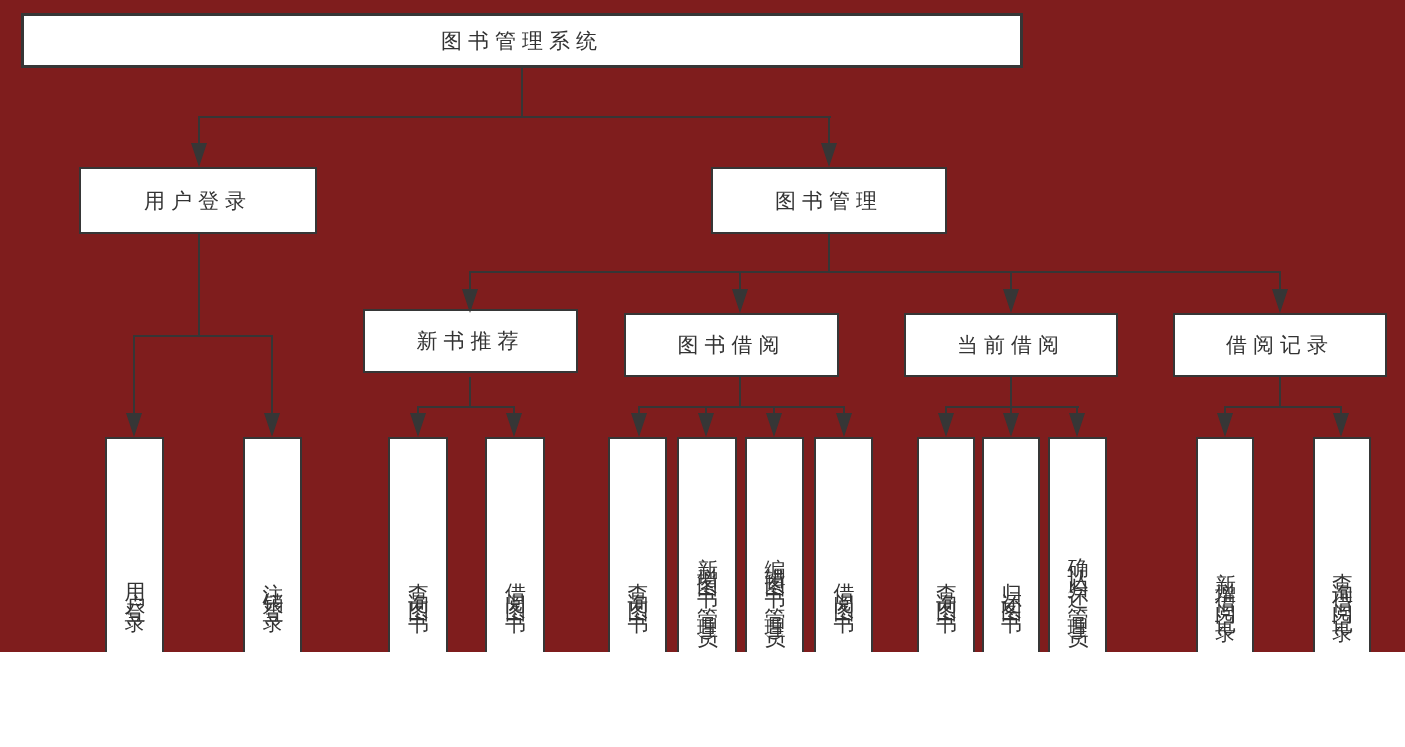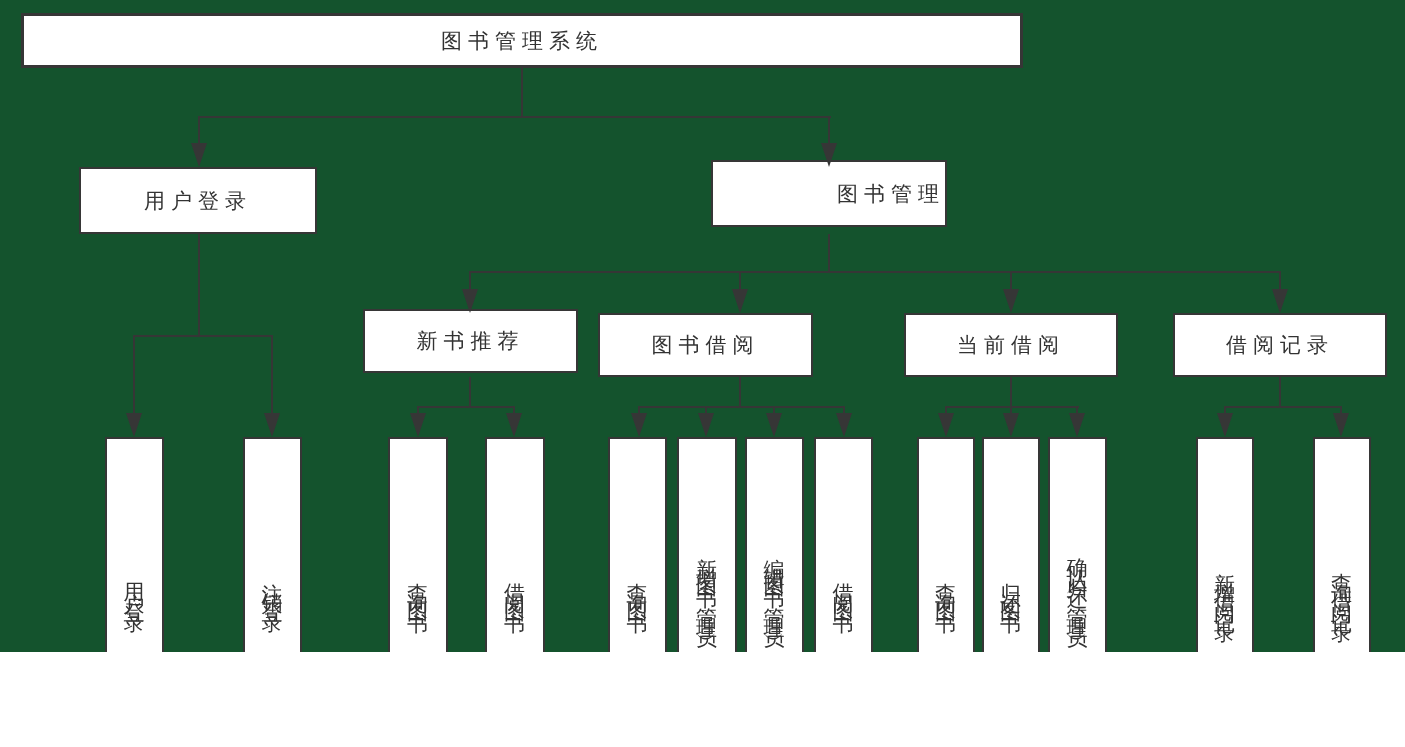--- a/index.html
+++ b/index.html
@@ -4,23 +4,23 @@
 <style>
   html, body {
     margin: 0;
     padding: 0;
     background: #ffffff;
   }
   #canvas {
     position: relative;
     width: 1405px;
     height: 652px;
-    background: #14532d;
+    background: #7f1d1d;
     overflow: hidden;
-    font-family: Liberation Sans, sans-serif;
+    font-family: Liberation Serif, serif;
     color: #333333;
   }
   .box {
     position: absolute;
     box-sizing: border-box;
     border: 2px solid #363636;
     background: #ffffff;
     display: flex;
     align-items: center;
     justify-content: center;
@@ -69,28 +69,28 @@
 
 <div id="canvas">
 
   <div class="box root" style="left:21px; top:13px; width:1002px; height:55px;">
     <span>图书管理系统</span>
   </div>
 
   <div class="box" style="left:79px; top:167px; width:238px; height:67px;">
     <span>用户登录</span>
   </div>
-  <div class="box" style="left:711px; top:160px; width:236px; height:67px;justify-content:flex-end;">
+  <div class="box" style="left:711px; top:167px; width:236px; height:67px;">
     <span>图书管理</span>
   </div>
 
   <div class="box" style="left:363px; top:309px; width:215px; height:64px;">
     <span>新书推荐</span>
   </div>
-  <div class="box" style="left:598px; top:313px; width:215px; height:64px;">
+  <div class="box" style="left:624px; top:313px; width:215px; height:64px;">
     <span>图书借阅</span>
   </div>
   <div class="box" style="left:1173px; top:313px; width:214px; height:64px;">
     <span>借阅记录</span>
   </div>
   <div class="box" style="left:904px; top:313px; width:214px; height:64px;">
     <span>当前借阅</span>
   </div>
 
   <div class="box" style="left:105px; top:437px; width:59px; height:298px;">

